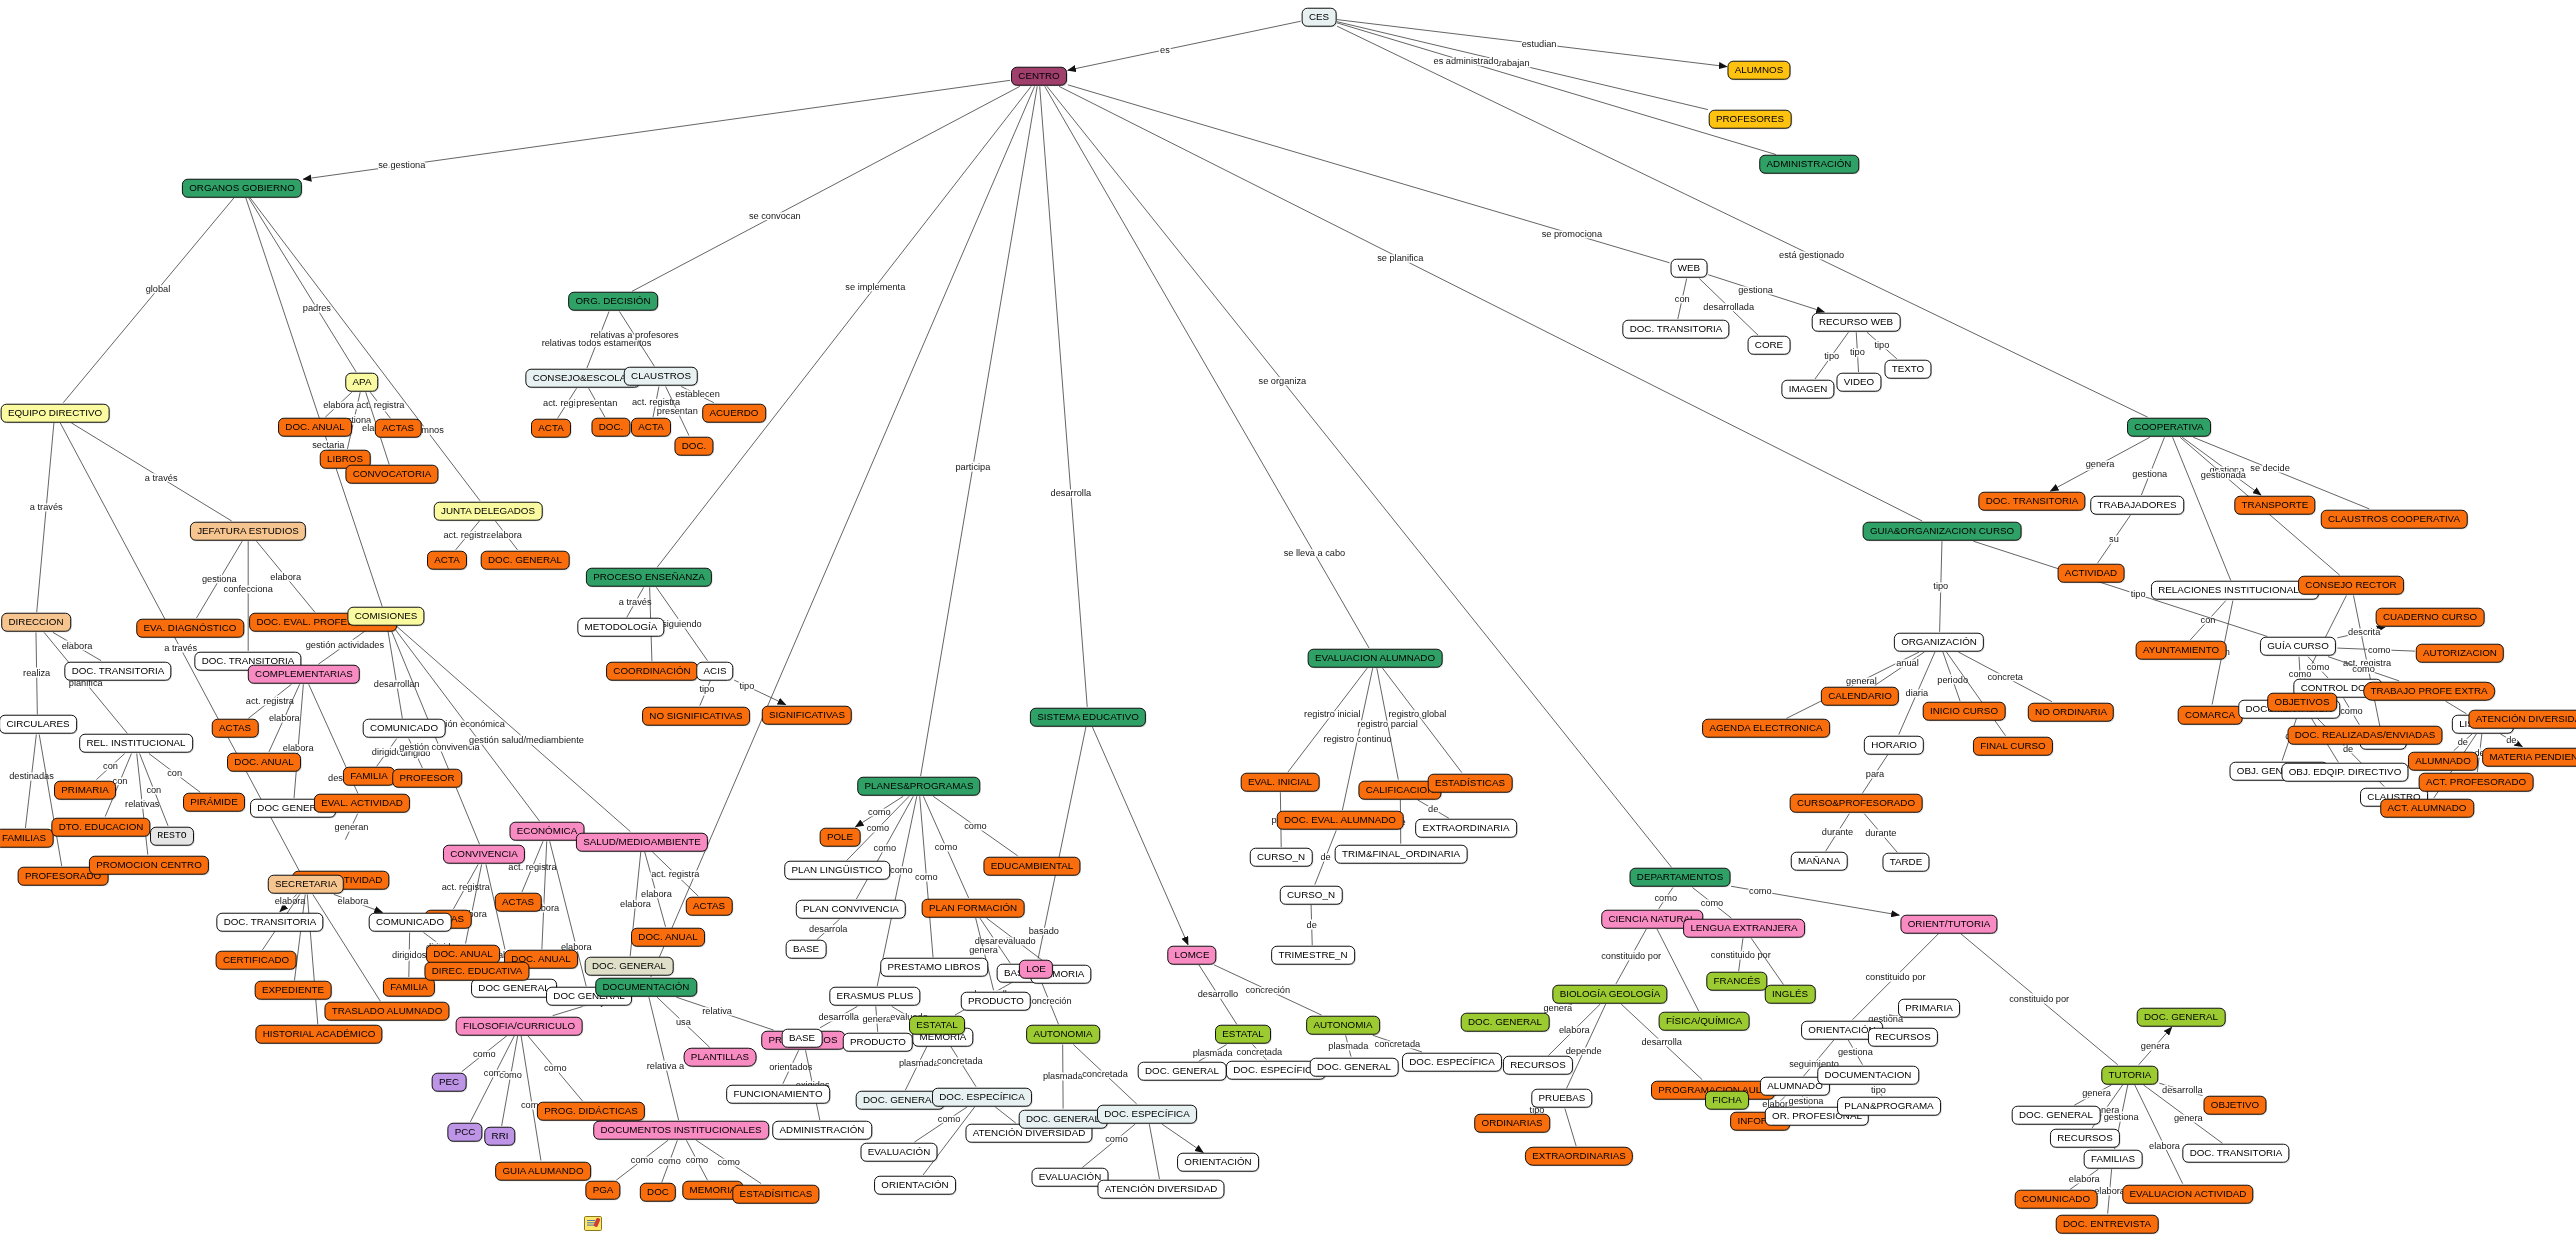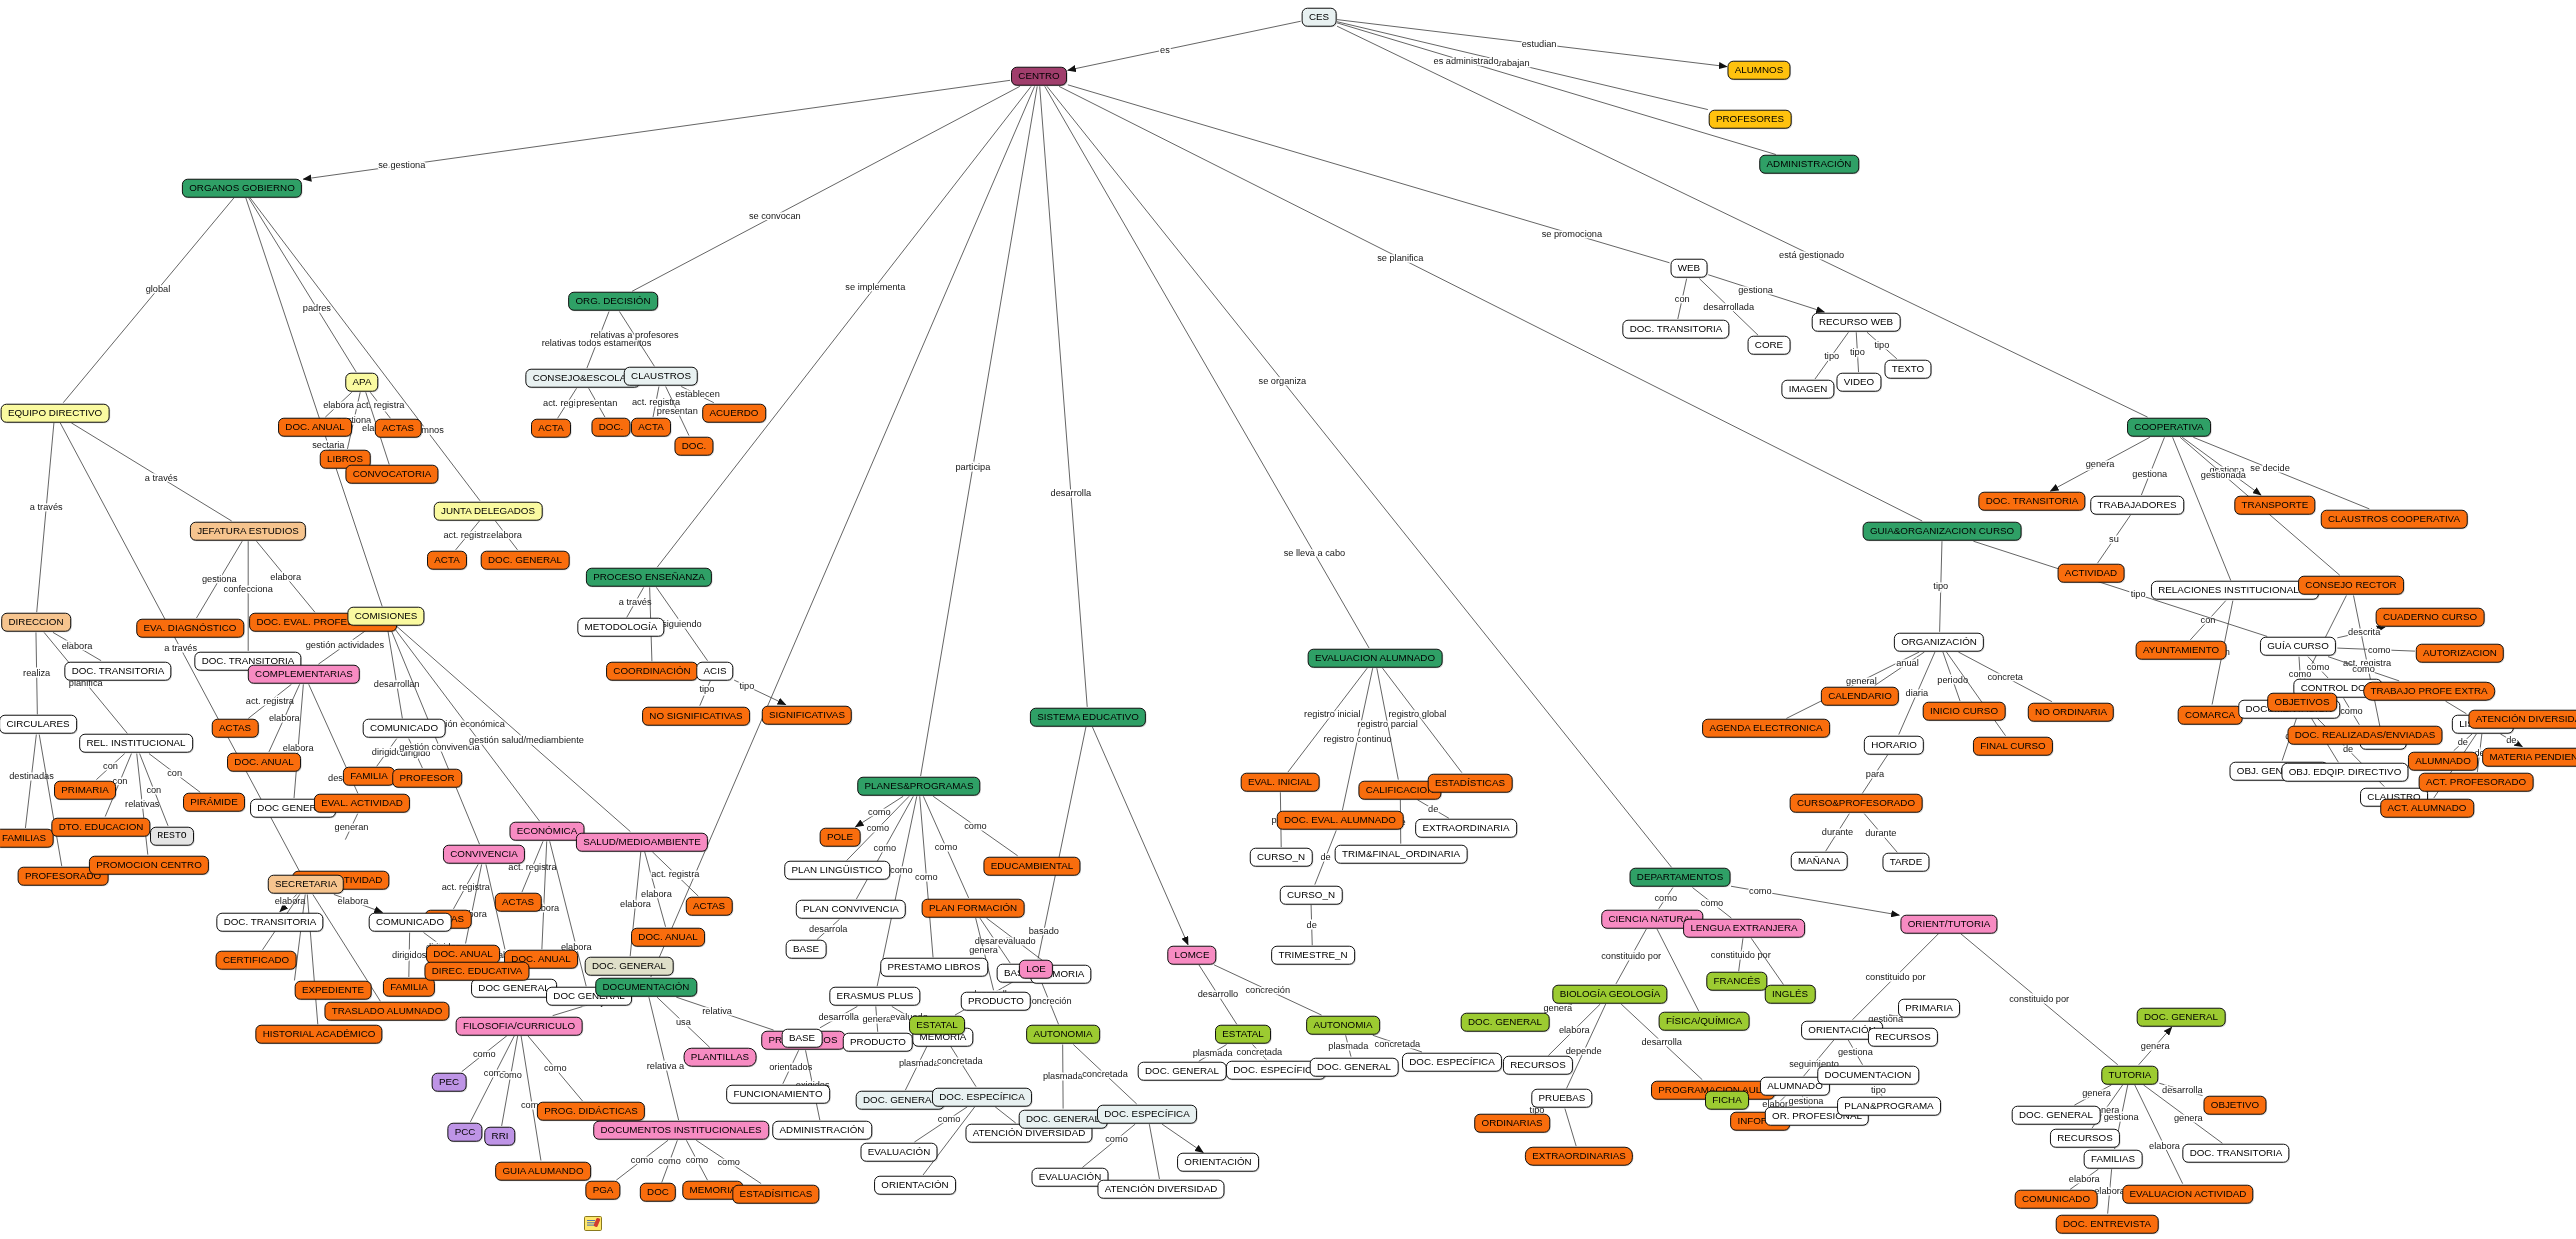--- a/index.html
+++ b/index.html
@@ -503,21 +503,21 @@
     <div class="node" style="left: 541px; top: 959px; background: rgb(249, 109, 13);">DOC. ANUAL</div>
     <div class="node" style="left: 589px; top: 996px; background: rgb(255, 255, 255);">DOC GENERAL</div>
     <div class="node" style="left: 642px; top: 842px; background: rgb(247, 139, 194);">SALUD/MEDIOAMBIENTE</div>
     <div class="node" style="left: 629px; top: 966px; background: rgb(223, 223, 201);">DOC. GENERAL</div>
     <div class="node" style="left: 668px; top: 937px; background: rgb(249, 109, 13);">DOC. ANUAL</div>
     <div class="node" style="left: 709px; top: 906px; background: rgb(249, 109, 13);">ACTAS</div>
     <div class="node" style="left: 306px; top: 884px; background: rgb(246, 196, 142);">SECRETARIA</div>
     <div class="node" style="left: 270px; top: 922px; background: rgb(255, 255, 255);">DOC. TRANSITORIA</div>
     <div class="node" style="left: 410px; top: 922px; background: rgb(255, 255, 255);">COMUNICADO</div>
     <div class="node" style="left: 256px; top: 960px; background: rgb(249, 109, 13);">CERTIFICADO</div>
-    <div class="node" style="left: 293px; top: 990px; background: rgb(249, 109, 13); margin-left: 40px;">EXPEDIENTE</div>
+    <div class="node" style="left: 293px; top: 990px; background: rgb(249, 109, 13);">EXPEDIENTE</div>
     <div class="node" style="left: 387px; top: 1011px; background: rgb(249, 109, 13);">TRASLADO ALUMNADO</div>
     <div class="node" style="left: 319px; top: 1034px; background: rgb(249, 109, 13);">HISTORIAL ACADÉMICO</div>
     <div class="node" style="left: 409px; top: 987px; background: rgb(249, 109, 13);">FAMILIA</div>
     <div class="node" style="left: 477px; top: 971px; background: rgb(249, 109, 13);">DIREC. EDUCATIVA</div>
     <div class="node" style="left: 519px; top: 1026px; background: rgb(247, 139, 194);">FILOSOFIA/CURRICULO</div>
     <div class="node" style="left: 449px; top: 1082px; background: rgb(190, 148, 230);">PEC</div>
     <div class="node" style="left: 465px; top: 1132px; background: rgb(190, 148, 230);">PCC</div>
     <div class="node" style="left: 500px; top: 1136px; background: rgb(190, 148, 230);">RRI</div>
     <div class="node" style="left: 543px; top: 1171px; background: rgb(249, 109, 13);">GUIA ALUMANDO</div>
     <div class="node" style="left: 591px; top: 1111px; background: rgb(249, 109, 13);">PROG. DIDÁCTICAS</div>

